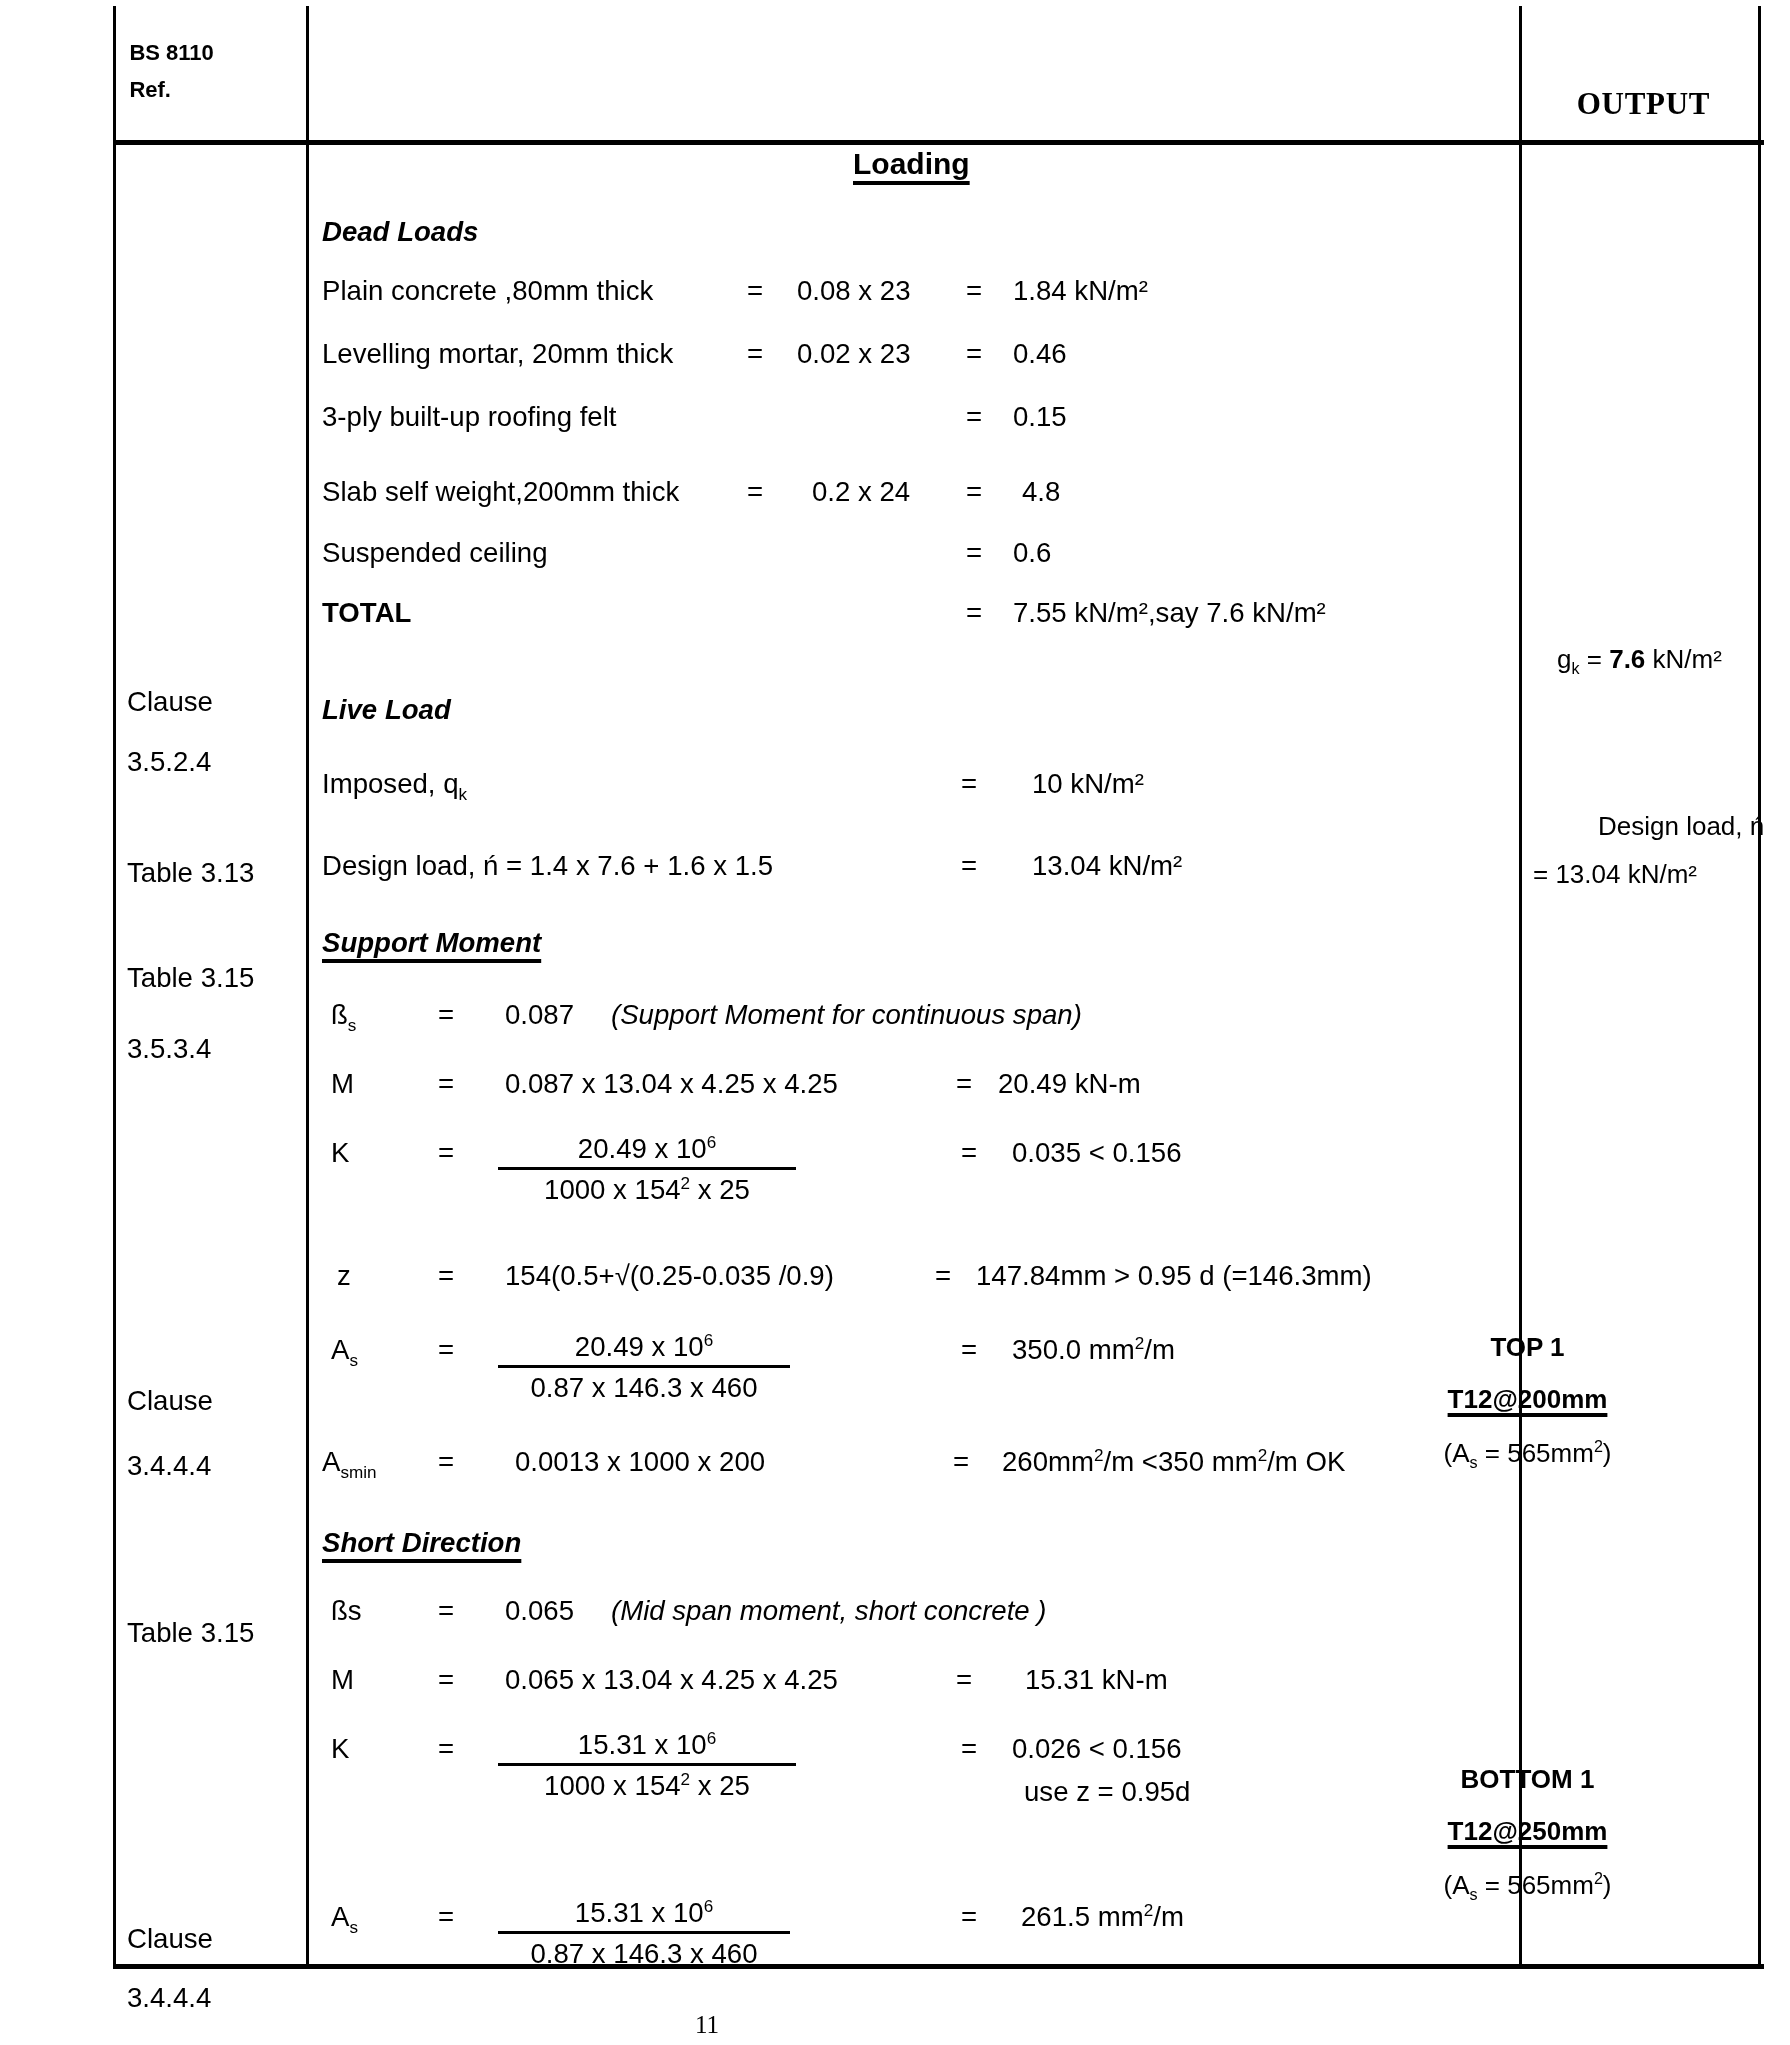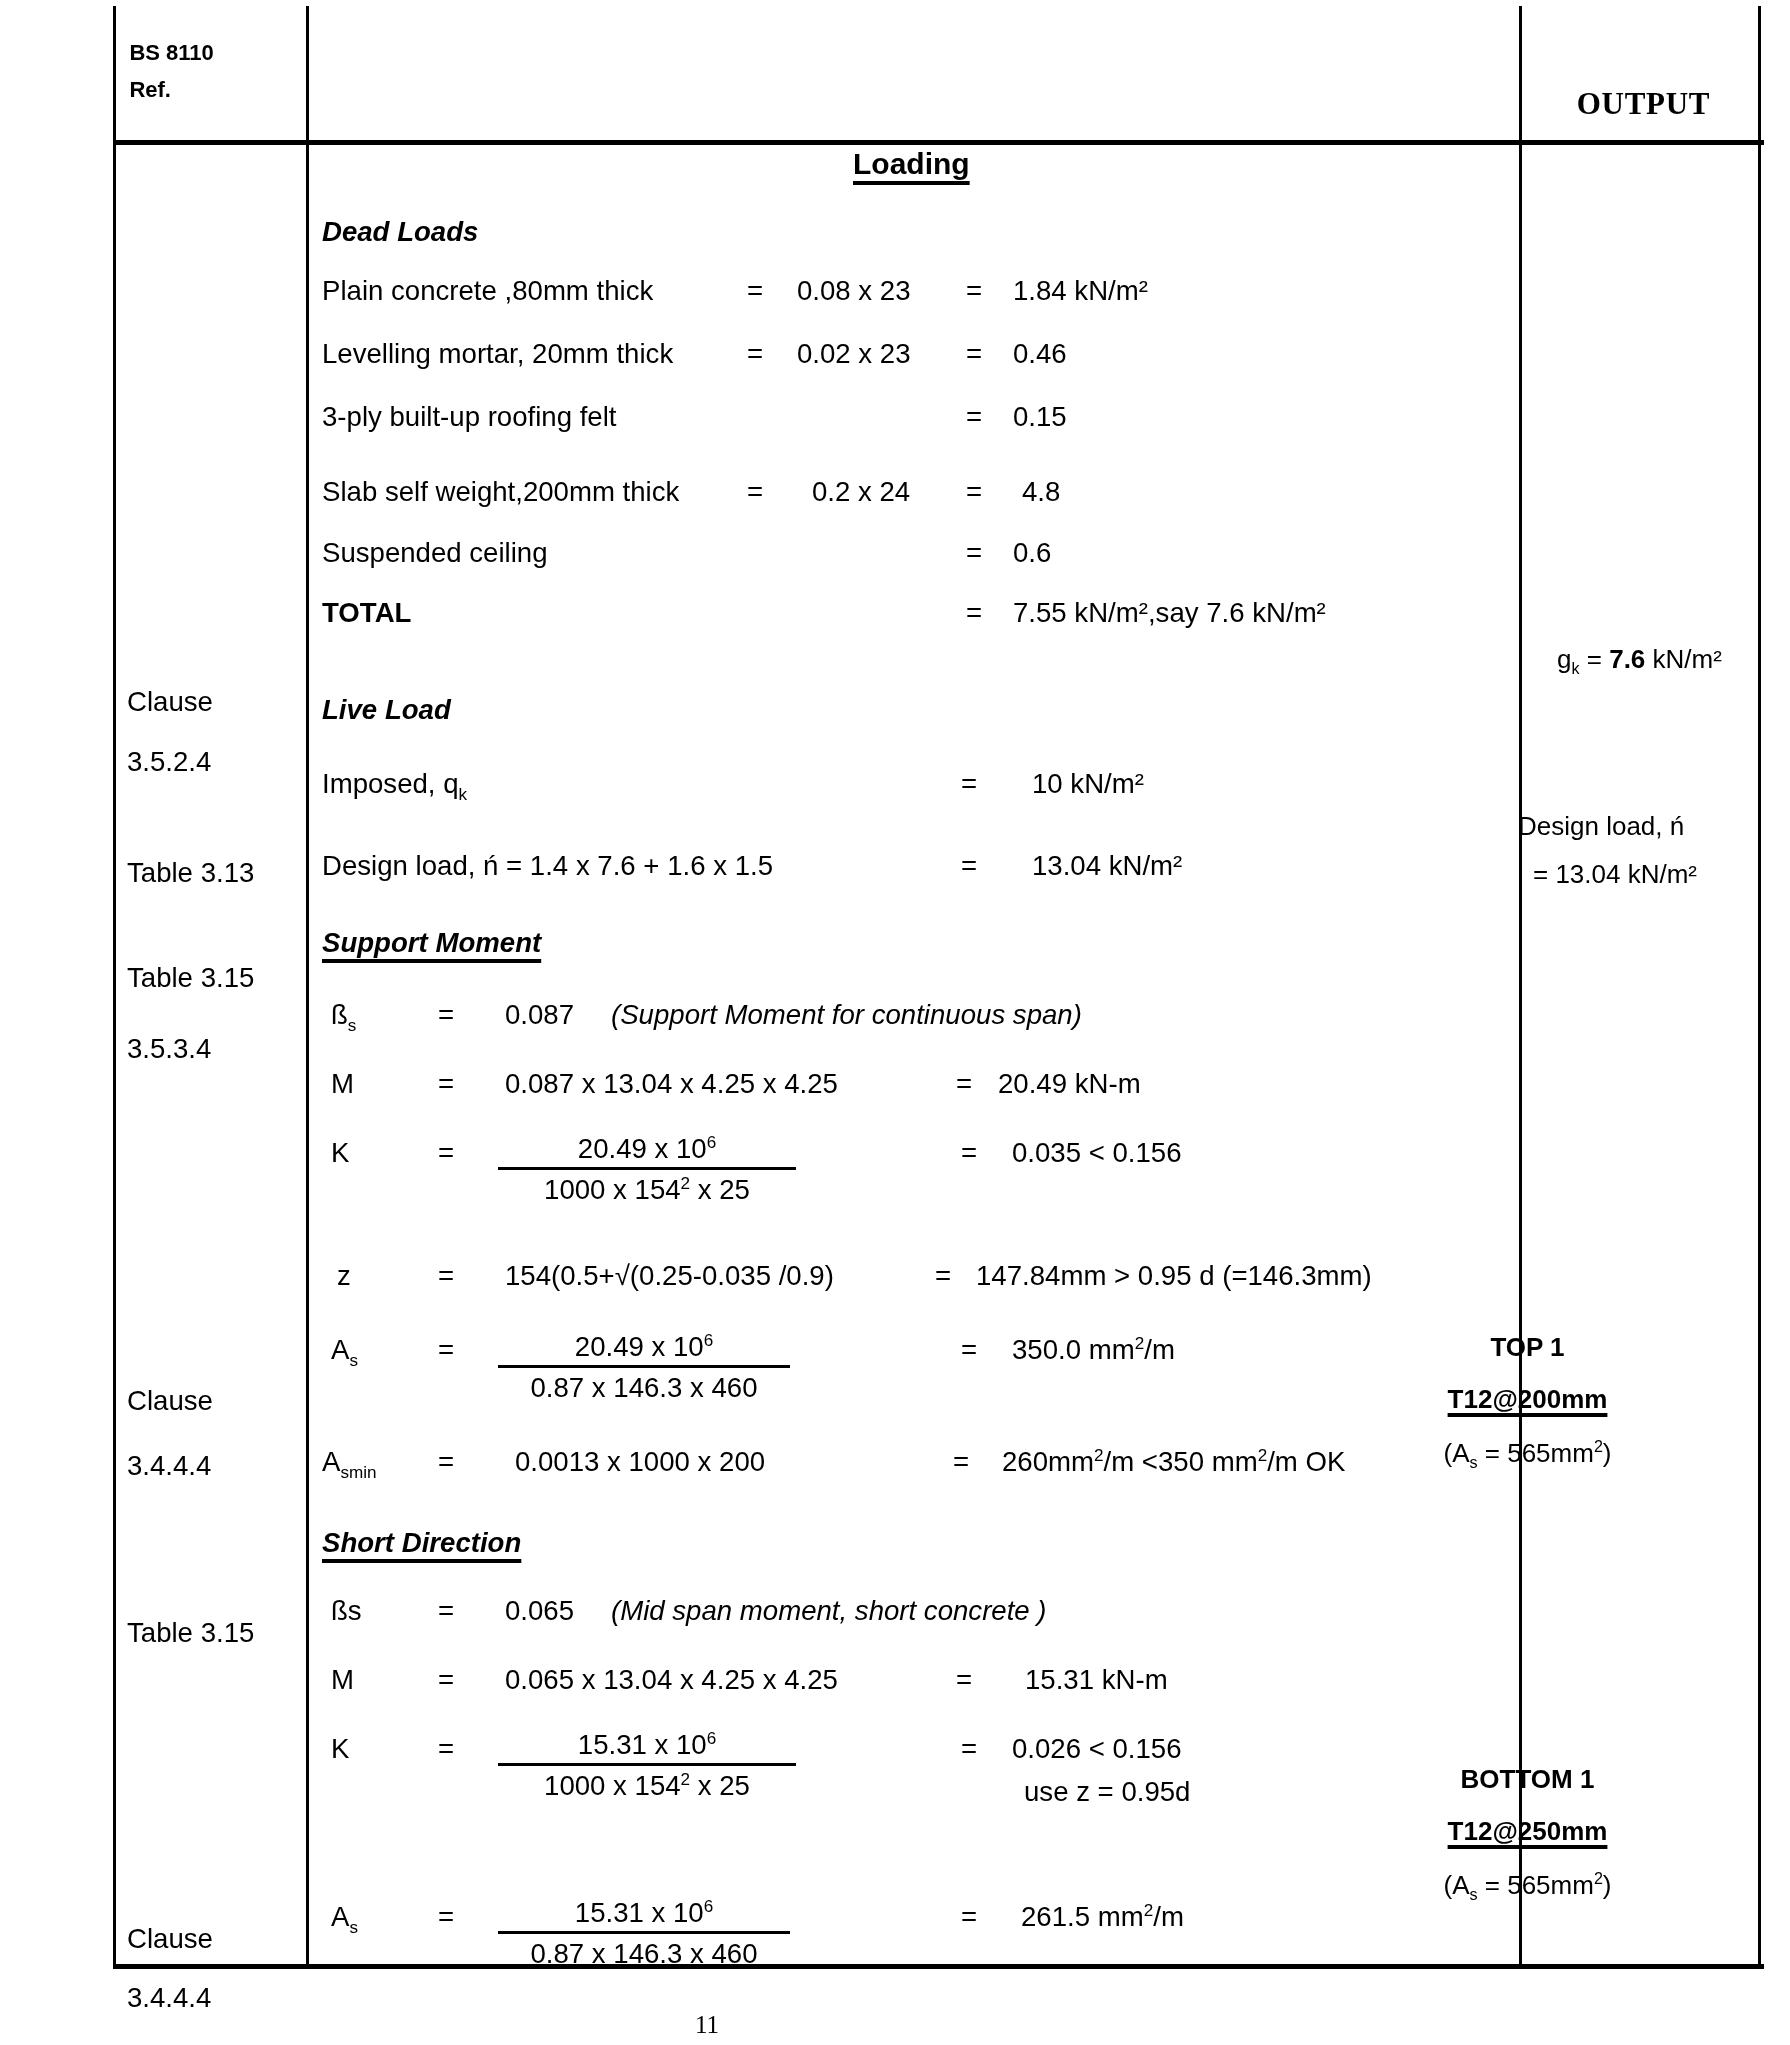--- a/index.html
+++ b/index.html
@@ -308,21 +308,21 @@
   <div class="frac" style="left:498px; top:1896px; width:292px;">
     <div class="num"><span>15.31  x   10</span><sup>6</sup></div>
     <div class="bar"></div>
     <div class="den">0.87 x 146.3 x 460</div>
   </div>
   <div class="t" style="left:961px; top:1900px;">=</div>
   <div class="t" style="left:1021px; top:1900px;"><span>261.5 mm</span><sup>2</sup><span>/m</span></div>
 
   <div class="out" style="left:1557px; top:642px;"><span>g</span><sub>k</sub><span> = </span><span class="bold">7.6</span><span> kN/m²</span></div>
 
-  <div class="out" style="left:1518px; top:809px;">Design load, ń</div>
+  <div class="out" style="left:1598px; top:809px;">Design load, ń</div>
   <div class="out" style="left:1533px; top:857px;">= 13.04 kN/m²</div>
 
   <div class="out-center bold" style="top:1330px;">TOP 1</div>
   <div class="out-center bold u-solid" style="top:1382px;">T12@200mm</div>
   <div class="out-center" style="top:1436px;"><span>(A</span><sub>s</sub><span> = 565mm</span><sup>2</sup><span>)</span></div>
 
   <div class="out-center bold" style="top:1762px;">BOTTOM 1</div>
   <div class="out-center bold u-solid" style="top:1814px;">T12@250mm</div>
   <div class="out-center" style="top:1868px;"><span>(A</span><sub>s</sub><span> = 565mm</span><sup>2</sup><span>)</span></div>
 

